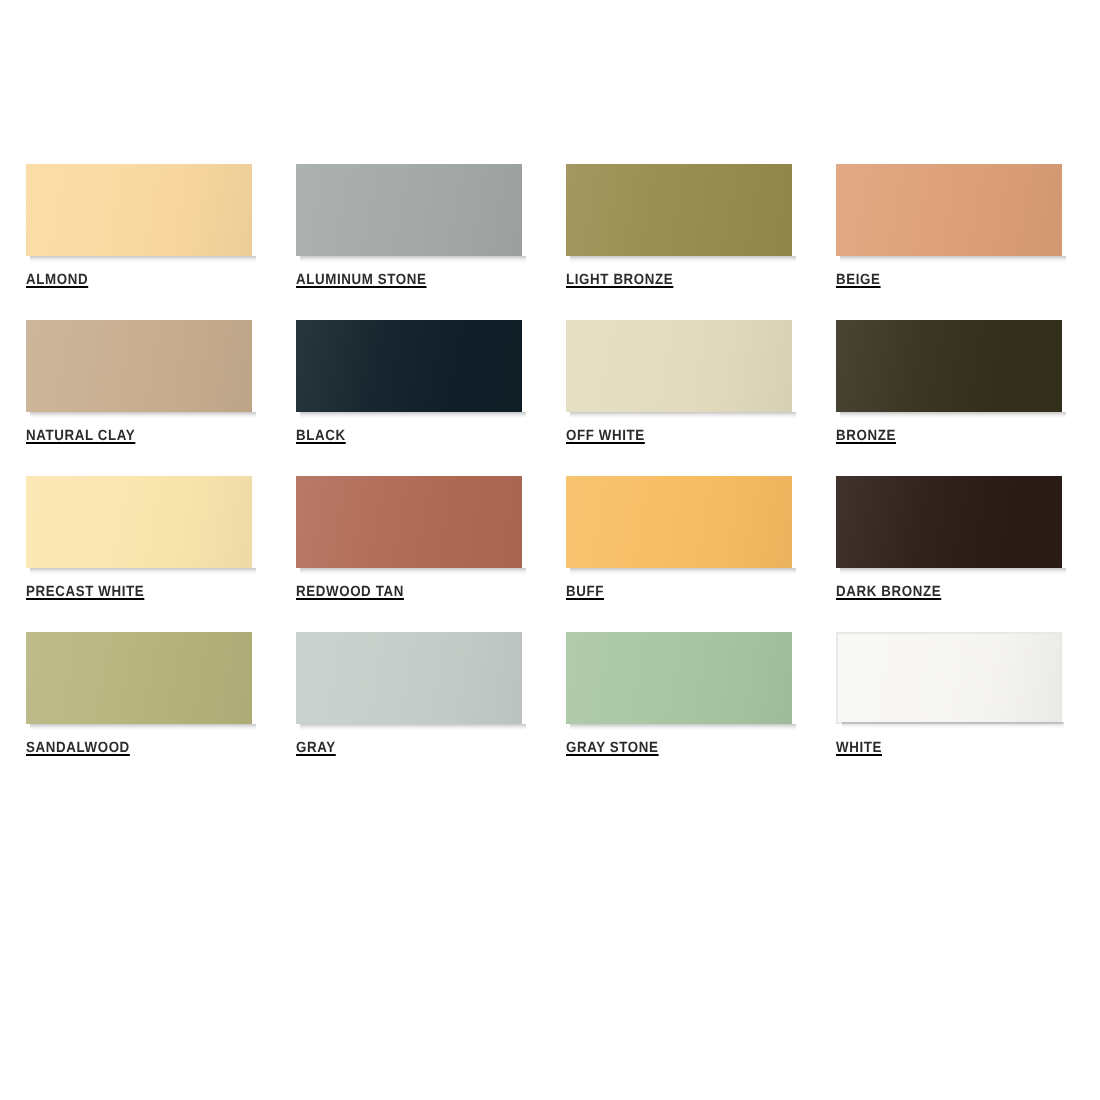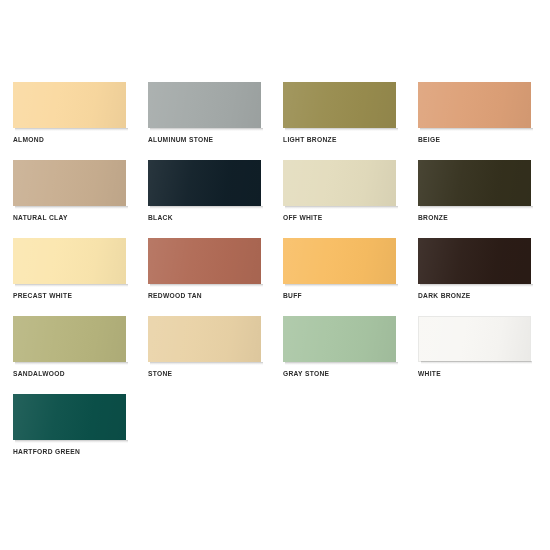--- a/index.html
+++ b/index.html
@@ -25,20 +25,21 @@
   .swatch-grid {
     display: grid;
     grid-template-columns: repeat(4, 113px);
     column-gap: 22px;
     row-gap: 16px;
     padding-left: 13px;
   }
 
   .swatch-cell {
     width: 113px;
+    text-decoration: underline;
   }
 
   .swatch-chip {
     position: relative;
     width: 113px;
     height: 46px;
     box-sizing: border-box;
   }
 
   
@@ -177,41 +178,34 @@
         <div class="swatch-label">DARK BRONZE</div>
       </div>
       <div class="swatch-cell">
         <div class="swatch-chip" style="background: rgb(182, 180, 125);">
           <div class="chip-face"></div>
           <div class="chip-shadow"></div>
         </div>
         <div class="swatch-label">SANDALWOOD</div>
       </div>
       <div class="swatch-cell">
-        <div class="swatch-chip" style="background: rgb(233, 210, 166);">
-          <div class="chip-face"></div>
-          <div class="chip-shadow"></div>
-        </div>
-        <div class="swatch-label">STONE</div>
+        <div class="swatch-chip" style="background: rgb(198, 205, 201);">
+          <div class="chip-face"></div>
+          <div class="chip-shadow"></div>
+        </div>
+        <div class="swatch-label">GRAY</div>
       </div>
       <div class="swatch-cell">
         <div class="swatch-chip" style="background: rgb(168, 197, 163);">
           <div class="chip-face"></div>
           <div class="chip-shadow"></div>
         </div>
         <div class="swatch-label">GRAY STONE</div>
       </div>
       <div class="swatch-cell">
         <div class="swatch-chip has-outline" style="background: rgb(248, 247, 244);">
           <div class="chip-face"></div>
           <div class="chip-shadow"></div>
         </div>
         <div class="swatch-label">WHITE</div>
-      </div>
-      <div class="swatch-cell">
-        <div class="swatch-chip" style="background: rgb(11, 80, 73);">
-          <div class="chip-face"></div>
-          <div class="chip-shadow"></div>
-        </div>
-        <div class="swatch-label">HARTFORD GREEN</div>
       </div>
     </div>
 </div>
 
 </body></html>

